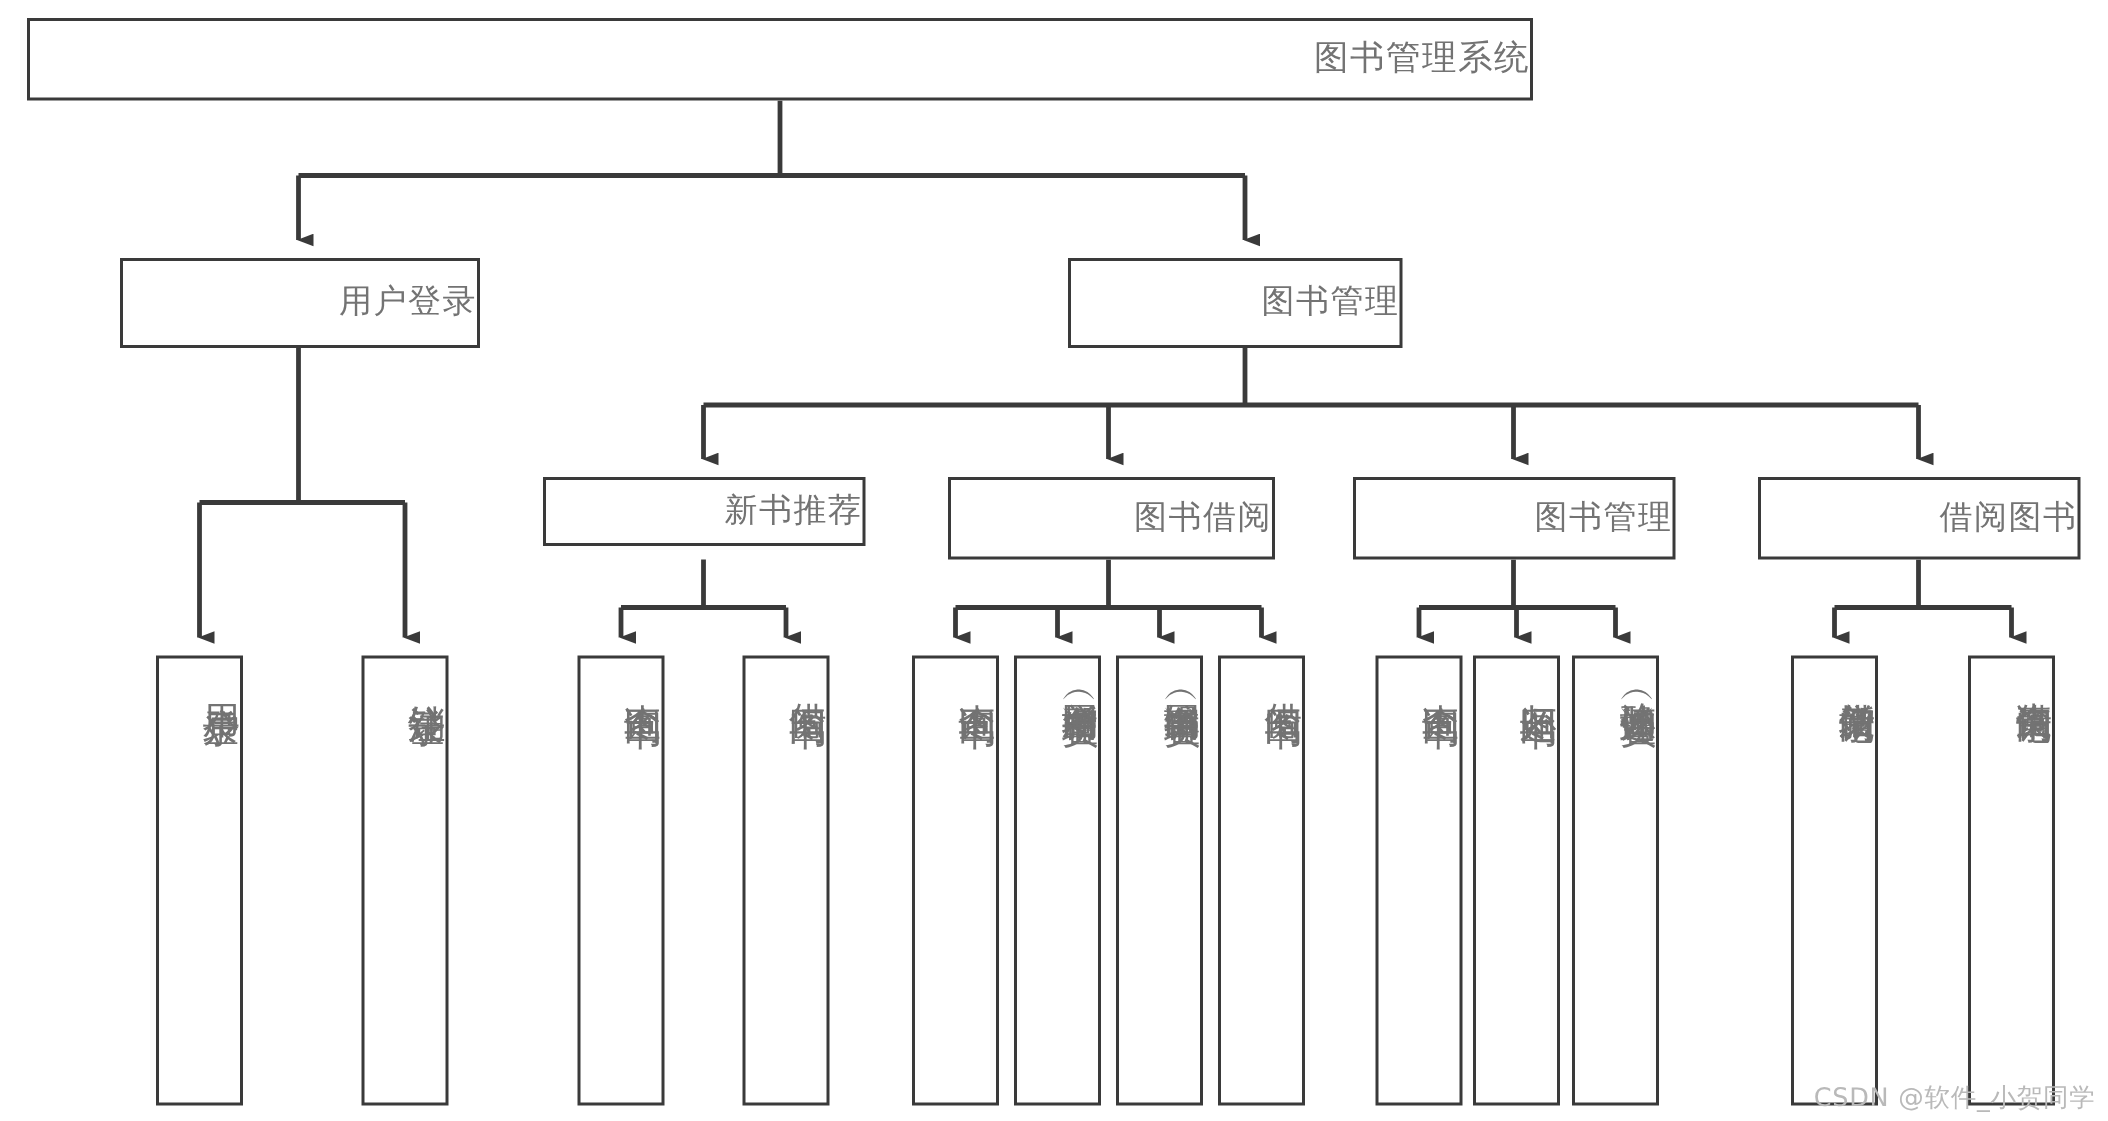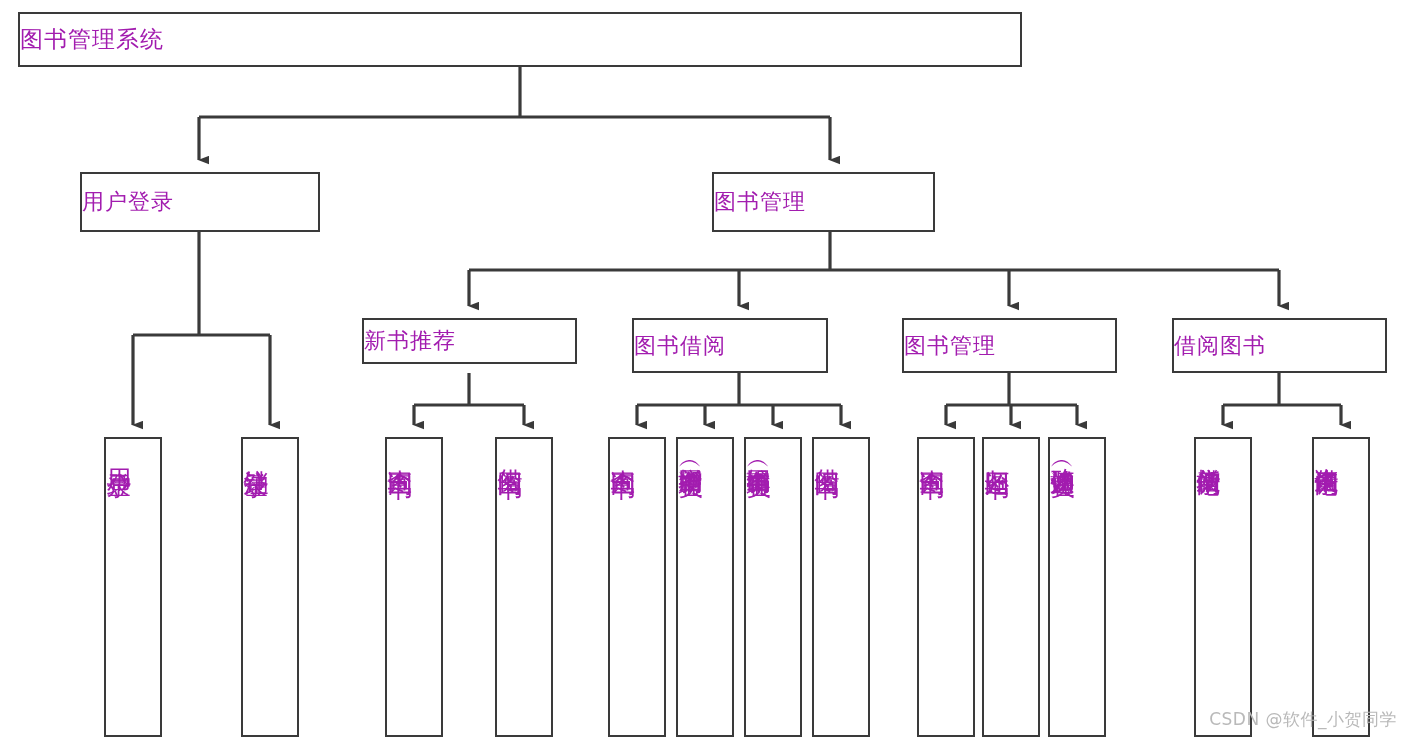--- a/index.html
+++ b/index.html
@@ -11,22 +11,22 @@
   #stage{position:relative;width:1405px;height:747px;background:#fff;}
   #wires{position:absolute;left:0;top:0;width:1405px;height:747px;pointer-events:none;}
 
   .node{
     position:absolute;
     box-sizing:border-box;
     background:#ffffff;
     border:2px solid #3a3a3a;
     display:flex;
     align-items:center;
-    justify-content:flex-start;
-    color:#a21caf;
+    justify-content:flex-end;
+    color:#737373;
   }
   .node .lbl{
     display:block;
     text-align:center;
     line-height:1.18;
     white-space:pre;
   }
 
   
   .node.h .lbl{
@@ -46,21 +46,21 @@
     font-size:25px;
     line-height:1.02;
     letter-spacing:2px;
     white-space:pre;
   }
   .node.v.tall .lbl{font-size:24px;letter-spacing:1px;}
 
   #watermark{
     position:absolute;
     right:8px;
-    bottom:16px;
+    bottom:4px;
     font-size:17px;
     color:#b9b9b9;
     letter-spacing:0.5px;
     white-space:nowrap;
   }
 </style>
 </head>
 <body>
 
 <div id="stage">
@@ -124,21 +124,21 @@
   </div>
 
   <div class="node h" style="left:712px;top:172px;width:223px;height:60px;">
     <span class="lbl">图书管理</span>
   </div>
 
   <div class="node h" style="left:362px;top:318px;width:215px;height:46px;">
     <span class="lbl">新书推荐</span>
   </div>
 
-  <div class="node h" style="left:632px;top:318px;width:196px;height:55px;">
+  <div class="node h" style="left:632px;top:318px;width:218px;height:55px;">
     <span class="lbl">图书借阅</span>
   </div>
 
   <div class="node h" style="left:902px;top:318px;width:215px;height:55px;">
     <span class="lbl">图书管理</span>
   </div>
 
   <div class="node h" style="left:1172px;top:318px;width:215px;height:55px;">
     <span class="lbl">借阅图书</span>
   </div>

